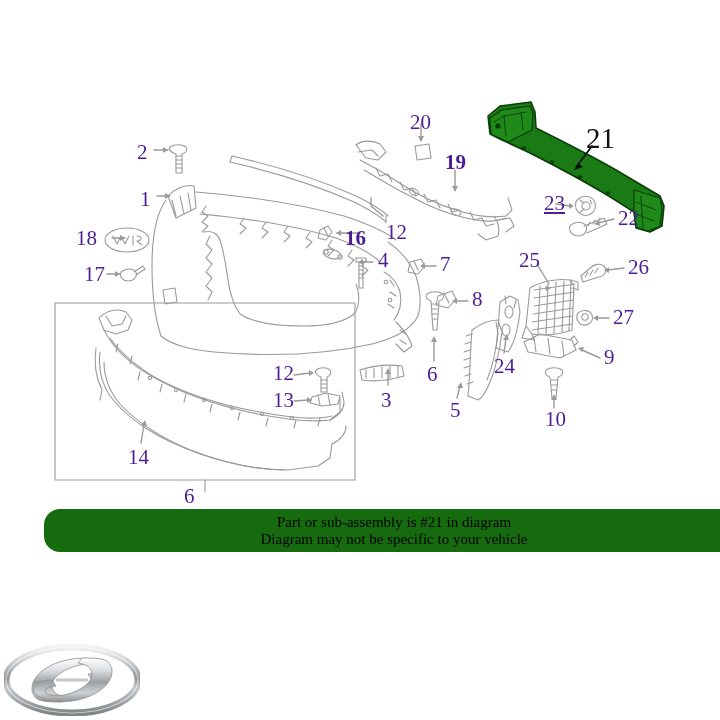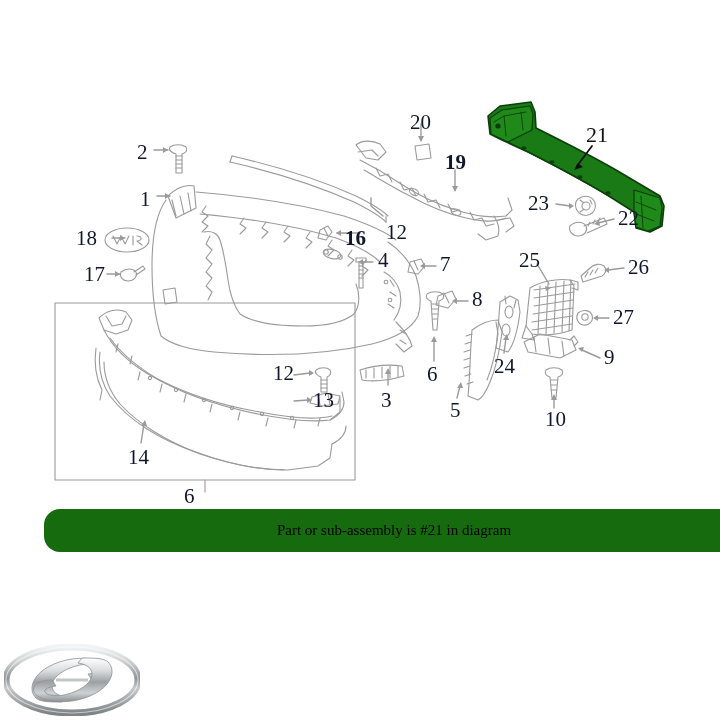--- a/index.html
+++ b/index.html
@@ -18,28 +18,28 @@
   #diagram-svg {
     position: absolute;
     left: 0; top: 0;
     width: 720px; height: 640px;
     display: block;
   }
   .callout-label {
     position: absolute;
     font-family: "Liberation Serif", serif;
     font-size: 21px;
-    color: #0f172a;
+    color: #4c1d95;
     line-height: 1;
     white-space: nowrap;
     user-select: none;
   }
   .callout-label.highlight {
     color: #111111;
-    font-size: 22px;
+    font-size: 29px;
     font-weight: 400;
   }
   #notice-banner {
     position: absolute;
     left: 44px; top: 509px;
     width: 700px; height: 43px;
     background: #156b0d;
     display: flex;
     flex-direction: column;
     align-items: center;
@@ -374,38 +374,39 @@
   <div class="callout-label" style="left:381px; top:390px;">3</div>
   <div class="callout-label" style="left:378px; top:250px;">4</div>
   <div class="callout-label" style="left:450px; top:400px;">5</div>
   <div class="callout-label" style="left:427px; top:364px;">6</div>
   <div class="callout-label" style="left:440px; top:254px;">7</div>
   <div class="callout-label" style="left:472px; top:289px;">8</div>
   <div class="callout-label" style="left:604px; top:347px;">9</div>
   <div class="callout-label" style="left:545px; top:409px;">10</div>
   <div class="callout-label" style="left:184px; top:486px;">6</div>
   <div class="callout-label" style="left:273px; top:363px;">12</div>
-  <div class="callout-label" style="left:273px; top:390px;margin-left:40px;">13</div>
+  <div class="callout-label" style="left:273px; top:390px;">13</div>
   <div class="callout-label" style="left:128px; top:447px;">14</div>
   <div class="callout-label" style="left:386px; top:222px;">12</div>
   <div class="callout-label" style="left:345px; top:228px;font-weight:bold;">16</div>
   <div class="callout-label" style="left:84px;  top:264px;">17</div>
   <div class="callout-label" style="left:76px;  top:228px;">18</div>
   <div class="callout-label" style="left:445px; top:152px;font-weight:bold;">19</div>
   <div class="callout-label" style="left:410px; top:112px;">20</div>
   <div class="callout-label highlight" style="left:586px; top:124px;">21</div>
   <div class="callout-label" style="left:618px; top:208px;">22</div>
-  <div class="callout-label" style="left:528px; top:193px;">23</div>
+  <div class="callout-label" style="left:544px; top:193px;text-decoration:underline;">23</div>
   <div class="callout-label" style="left:494px; top:356px;">24</div>
   <div class="callout-label" style="left:519px; top:250px;">25</div>
   <div class="callout-label" style="left:628px; top:257px;">26</div>
   <div class="callout-label" style="left:613px; top:307px;">27</div>
 
   <div id="notice-banner">
     <div class="notice-line">Part or sub-assembly is #21 in diagram</div>
+    <div class="notice-line">Diagram may not be specific to your vehicle</div>
   </div>
 
   <div id="footer">
     <svg id="brand-logo" viewBox="0 0 136 72">
       <defs>
         <linearGradient id="chrome" x1="0" y1="0" x2="0" y2="1">
           <stop offset="0%" stop-color="#f2f3f4"></stop>
           <stop offset="22%" stop-color="#cfd2d4"></stop>
           <stop offset="48%" stop-color="#8e9395"></stop>
           <stop offset="62%" stop-color="#c6c9cb"></stop>

